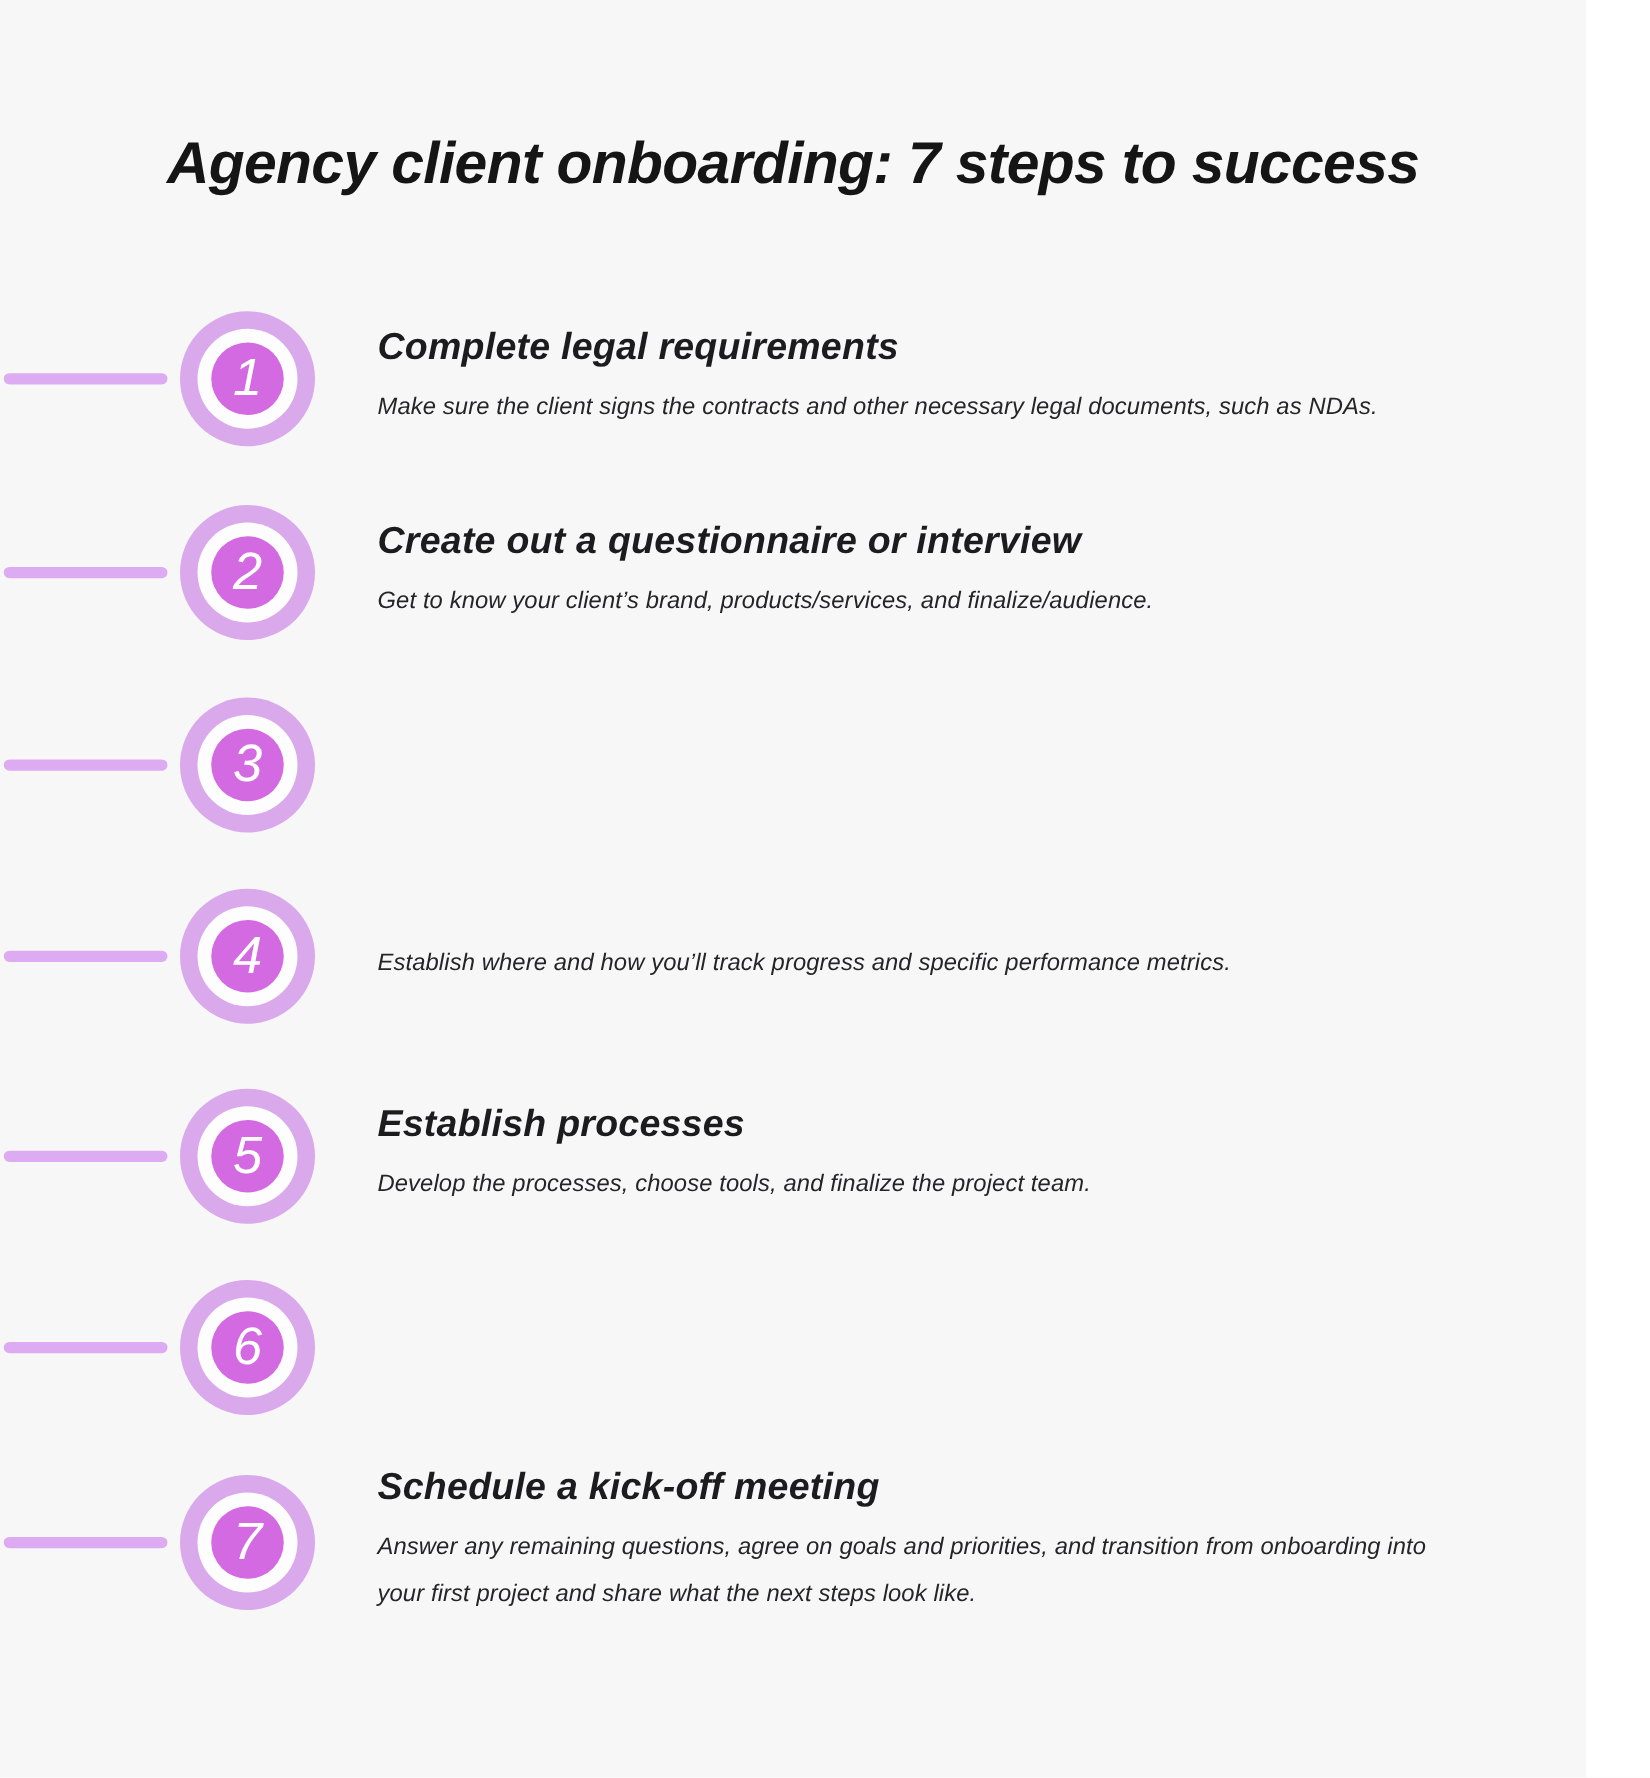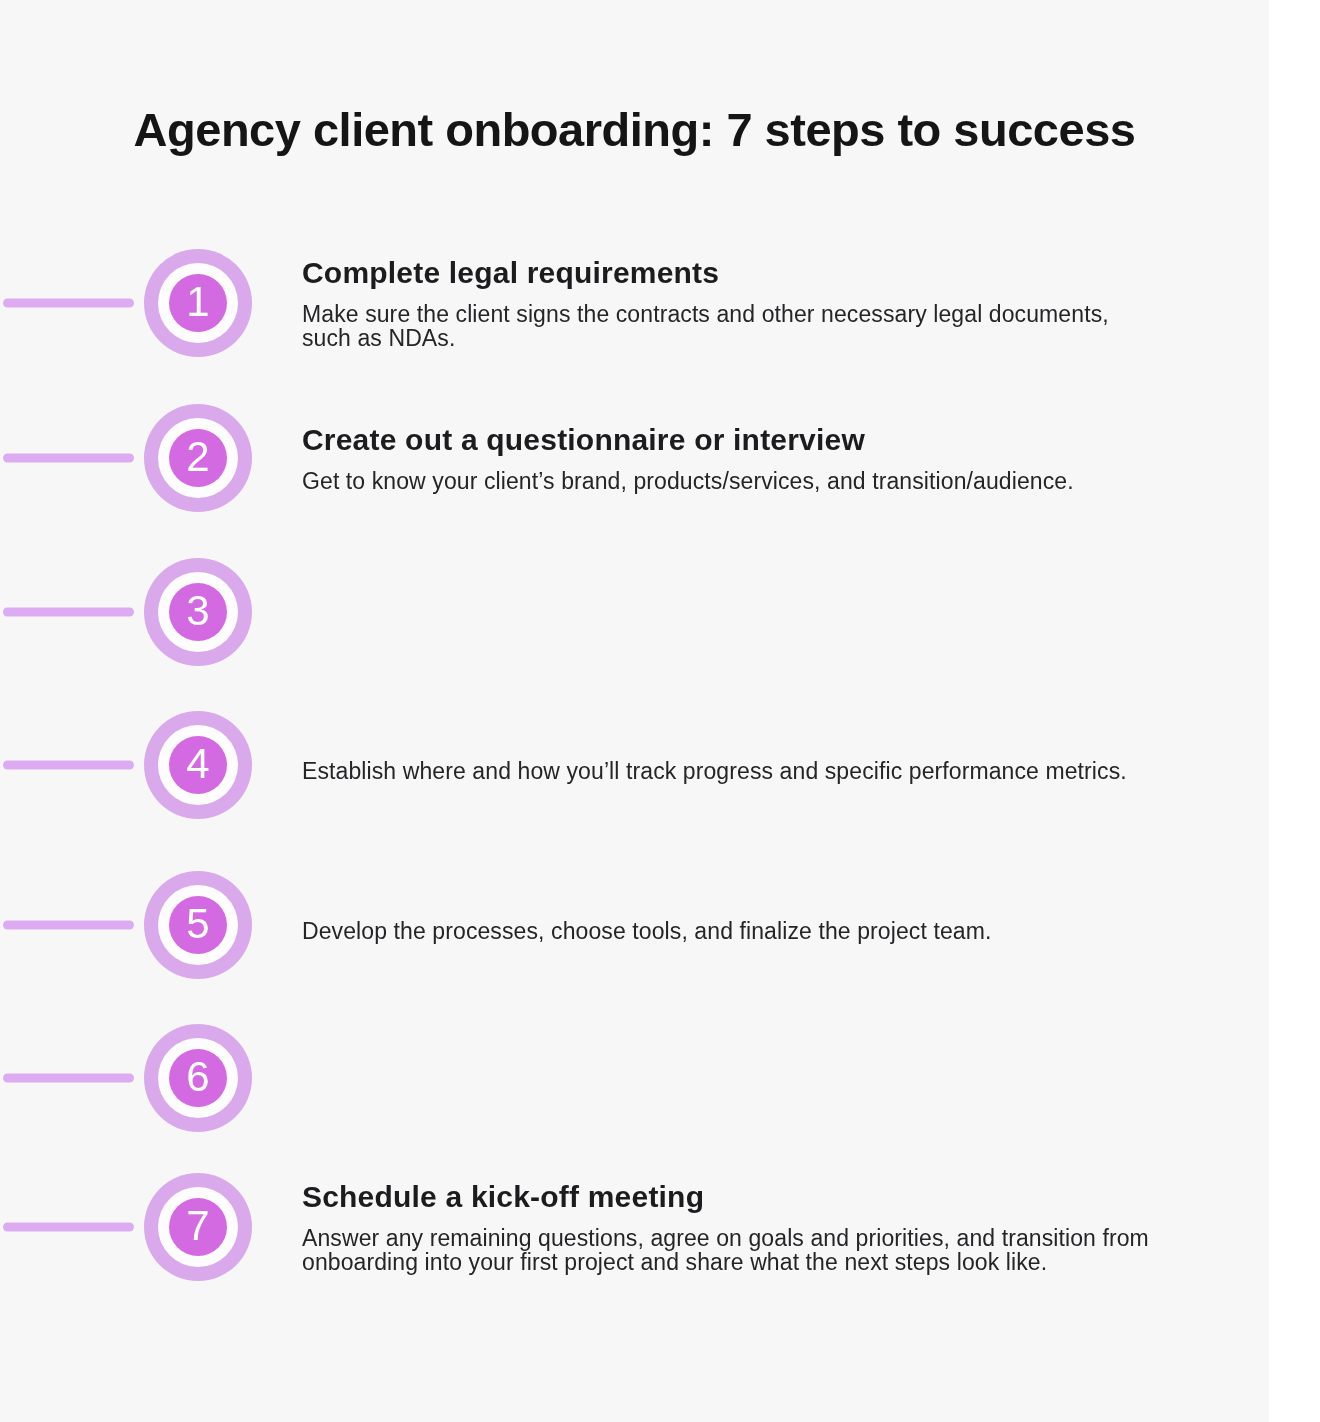--- a/index.html
+++ b/index.html
@@ -13,20 +13,21 @@
     --heading-text:#1c1c1e;
     --body-text:#252527;
   }
   *{margin:0;padding:0;box-sizing:border-box;}
   html,body{width:1320px;}
   body{font-family:"Liberation Sans","DejaVu Sans",sans-serif;}
   .canvas{
     width:1269px;height:1422px;
     background:var(--background);
     overflow:hidden;
+    font-style:italic;
   }
   .page-title{
     padding-top:103px;
     text-align:center;
     font-size:47px;
     line-height:54px;
     font-weight:bold;
     letter-spacing:-0.5px;
     color:var(--title-text);
   }
@@ -89,22 +90,22 @@
   }
   .step-heading{
     font-size:30px;
     line-height:34px;
     font-weight:600;
     color:var(--heading-text);
     letter-spacing:0.2px;
   }
   .step-description{
     margin-top:12px;
-    font-size:23px;
-    line-height:24px;
+    font-size:19px;
+    line-height:38px;
     font-weight:400;
     color:var(--body-text);
     letter-spacing:0.1px;
   }
 </style>
 </head>
 <body>
 
 <div class="canvas">
 
@@ -131,21 +132,21 @@
       <div class="connector"></div>
       <div class="badge">
         <div class="badge-gap">
           <div class="badge-core">
             <span class="badge-number">2</span>
           </div>
         </div>
       </div>
       <div class="step-text">
         <div class="step-heading">Create out a questionnaire or interview</div>
-        <div class="step-description">Get to know your client’s brand, products/services, and transition/audience.</div>
+        <div class="step-description">Get to know your client’s brand, products/services, and finalize/audience.</div>
       </div>
     </div>
 
     <div class="step">
       <div class="connector"></div>
       <div class="badge">
         <div class="badge-gap">
           <div class="badge-core">
             <span class="badge-number">3</span>
           </div>
@@ -170,20 +171,21 @@
     <div class="step">
       <div class="connector"></div>
       <div class="badge">
         <div class="badge-gap">
           <div class="badge-core">
             <span class="badge-number">5</span>
           </div>
         </div>
       </div>
       <div class="step-text">
+        <div class="step-heading">Establish processes</div>
         <div class="step-description">Develop the processes, choose tools, and finalize the project team.</div>
       </div>
     </div>
 
     <div class="step">
       <div class="connector"></div>
       <div class="badge">
         <div class="badge-gap">
           <div class="badge-core">
             <span class="badge-number">6</span>

